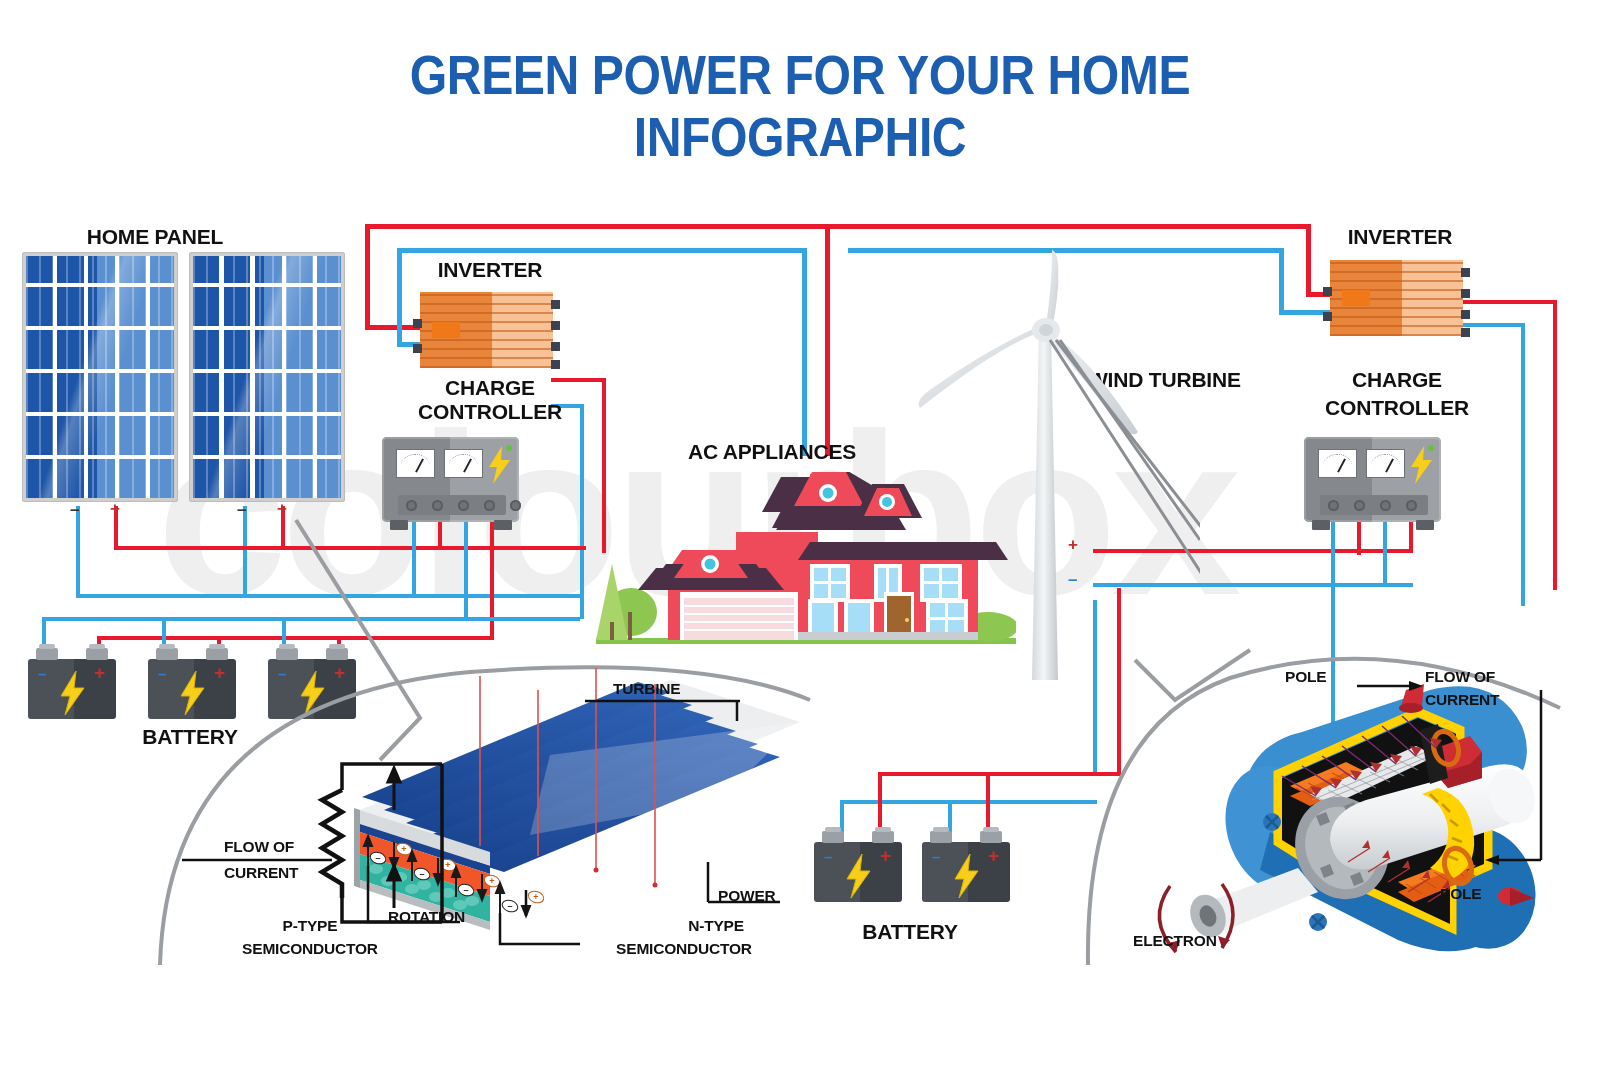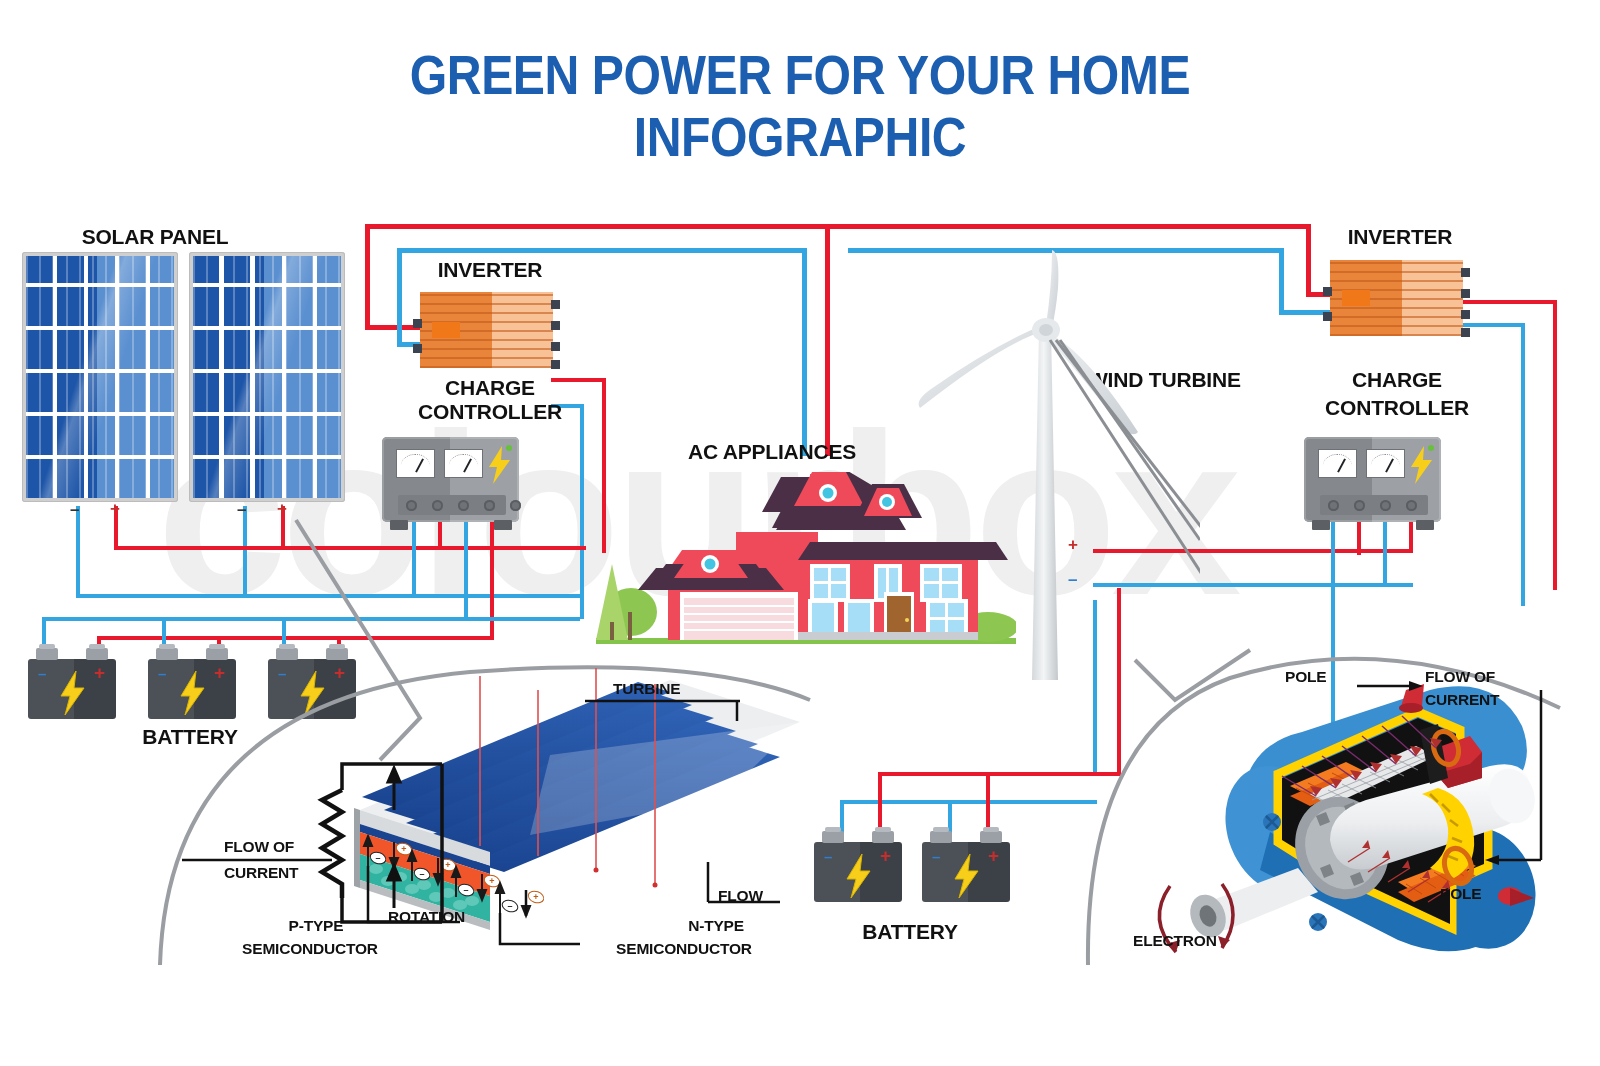--- a/index.html
+++ b/index.html
@@ -182,21 +182,21 @@
   <div class="w wr" style="left:1357px;top:522px;width:4px;height:33px"></div>
   <div class="w wr" style="left:1117px;top:588px;width:4px;height:185px"></div>
   <div class="w wb" style="left:1093px;top:600px;width:4px;height:172px"></div>
   <div class="w wr" style="left:878px;top:772px;width:243px;height:4px"></div>
   <div class="w wb" style="left:840px;top:800px;width:257px;height:4px"></div>
   <div class="w wb" style="left:840px;top:800px;width:4px;height:42px"></div>
   <div class="w wr" style="left:878px;top:772px;width:4px;height:70px"></div>
   <div class="w wb" style="left:948px;top:800px;width:4px;height:42px"></div>
   <div class="w wr" style="left:986px;top:772px;width:4px;height:70px"></div>
 
-  <div class="lbl c l22" style="left:30px;top:225px;width:250px">SOLAR PANEL</div>
+  <div class="lbl c l22" style="left:30px;top:225px;width:250px">HOME PANEL</div>
 
   <div class="panel" style="left:22px;top:252px;width:156px;height:250px">
     <div class="panel-inner">
         <div class="cells"></div>
         <div class="cells2"></div>
         <div class="gloss"></div>
       </div>
   </div>
   <div class="panel" style="left:189px;top:252px;width:156px;height:250px">
     <div class="panel-inner">
@@ -580,29 +580,29 @@
       <path d="M200 253 L200 284 L280 284"></path>
       <path d="M226 256 L226 230"></path>
     </g>
   </svg>
 
   <div class="lbl l16" style="left:613px;top:680px">TURBINE</div>
   <svg style="position:absolute;left:585px;top:697px" width="170" height="24">
     <line x1="0" y1="4" x2="155" y2="4" stroke="#111" stroke-width="2.5"></line>
     <line x1="152" y1="4" x2="152" y2="24" stroke="#111" stroke-width="2.5"></line>
   </svg>
-  <div class="lbl l16" style="left:718px;top:887px">FLOW</div>
+  <div class="lbl l16" style="left:718px;top:887px">POWER</div>
   <svg style="position:absolute;left:694px;top:862px" width="90" height="42">
     <line x1="14" y1="0" x2="14" y2="40" stroke="#111" stroke-width="2.5"></line>
     <line x1="14" y1="40" x2="86" y2="40" stroke="#111" stroke-width="2.5"></line>
   </svg>
   <div class="lbl l16" style="left:388px;top:908px">ROTATION</div>
   <div class="lbl c l16" style="left:636px;top:917px;width:160px">N-TYPE</div>
   <div class="lbl c l16" style="left:604px;top:940px;width:160px">SEMICONDUCTOR</div>
-  <div class="lbl c l16" style="left:236px;top:917px;width:160px">P-TYPE</div>
+  <div class="lbl c l16" style="left:230px;top:917px;width:160px">P-TYPE</div>
   <div class="lbl c l16" style="left:214px;top:940px;width:192px">SEMICONDUCTOR</div>
   <div class="lbl l16" style="left:224px;top:838px">FLOW OF</div>
   <div class="lbl l16" style="left:224px;top:864px">CURRENT</div>
   <svg style="position:absolute;left:182px;top:856px" width="150" height="14">
     <line x1="0" y1="4" x2="150" y2="4" stroke="#111" stroke-width="2.5"></line>
   </svg>
 
   <svg style="position:absolute;left:1130px;top:670px" width="430" height="320" viewBox="0 0 430 320">
     <defs>
       <linearGradient id="shaft" x1="0" y1="0" x2="0" y2="1">

